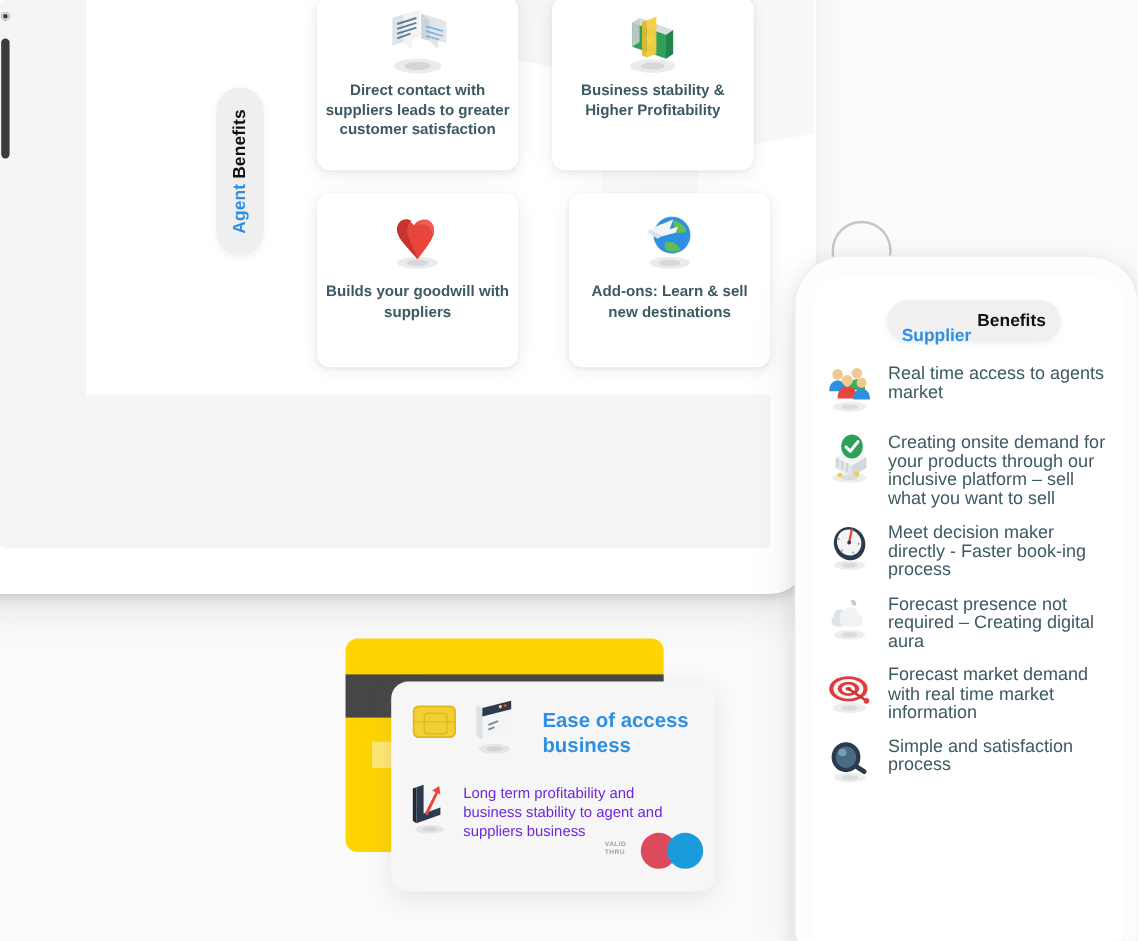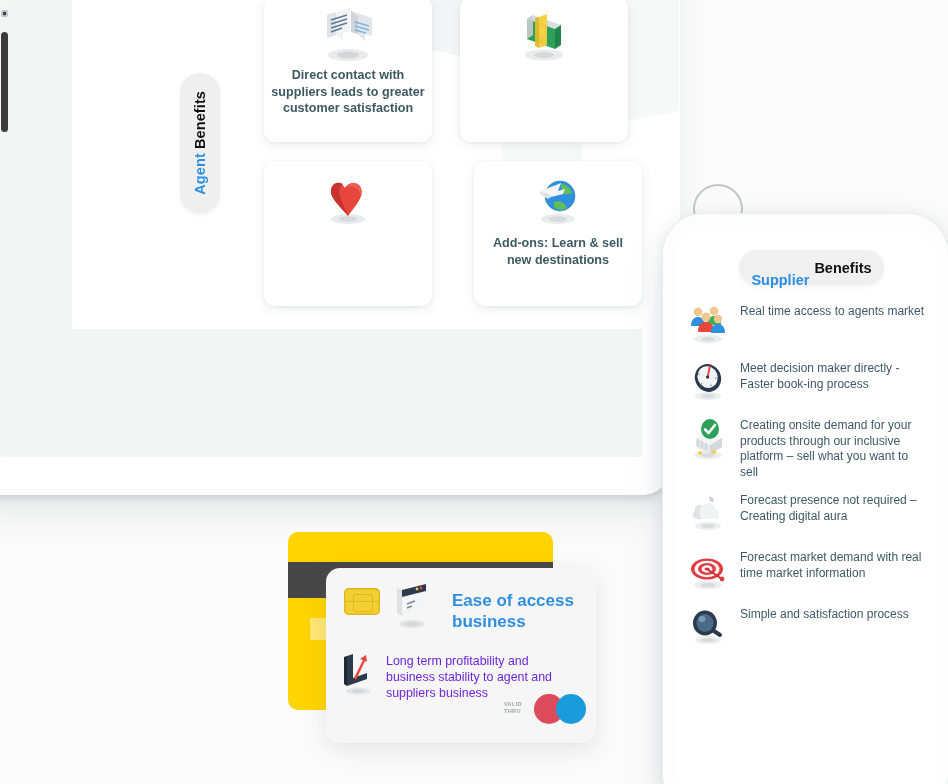--- a/index.html
+++ b/index.html
@@ -119,21 +119,21 @@
     display:flex;align-items:center;justify-content:center;
     box-shadow:0 2px 5px rgba(0,0,0,.05);
     font-size:14.5px;font-weight:bold;
   }
   .sup-pill .p1{color:#2f8fe0;margin-top:24px;}
   .sup-pill .p2{color:#111111;margin-left:5px;}
   .sup-list{position:absolute;left:8px;top:72px;width:250px;}
   .sup-row{display:flex;align-items:flex-start;margin-bottom:11px;}
   .sup-row .sic{width:56px;min-width:56px;height:46px;position:relative;}
   .sup-row .stx{
-    font-size:12px;line-height:15.5px;color:#3d5a63;padding-top:2px;padding-right:6px;
+    font-size:15px;line-height:15.5px;color:#3d5a63;padding-top:2px;padding-right:6px;
   }
 
   
   .ycard{
     position:absolute;left:288px;top:532px;width:265px;height:178px;
     background:#ffd400;border-radius:10px;
   }
   .ycard .stripe{
     position:absolute;left:0;top:30px;width:100%;height:36px;background:#464646;
   }
@@ -231,32 +231,34 @@
               <path d="M14 14 L20 10 L48 20 L42 24 Z" fill="#d9dde0"></path>
               <path d="M14 14 L14 34 L42 44 L42 24 Z" fill="#2ea05a"></path>
               <path d="M42 24 L48 20 L48 40 L42 44 Z" fill="#1f8548"></path>
               <path d="M14 14 L14 34 L20 30 L20 10 Z" fill="#c7cccf" opacity=".9"></path>
               <path d="M24 17 L33 20 L33 37 L24 34 Z" fill="#49b874" opacity=".85"></path>
               <ellipse cx="28.5" cy="27" rx="3" ry="4.4" fill="#eaf7ee" opacity=".9"></ellipse>
               <path d="M26 12 L34 9 L34 40 L26 43 Z" fill="#f5cf3e" opacity=".95"></path>
               <path d="M26 12 L26 43 L22 41 L22 13 Z" fill="#e0b92c" opacity=".95"></path>
             </svg>
           </div>
+          <div class="txt">Business stability &amp; Higher Profitability</div>
         </div>
 
         <div class="acard c2">
           <div class="ic">
             <svg class="iso" width="62" height="58" viewBox="0 0 62 58" aria-hidden="true">
               <ellipse cx="31" cy="50" rx="17" ry="5" fill="#b9bec2" opacity=".30"></ellipse>
               <ellipse cx="31" cy="50" rx="9" ry="2.8" fill="#aab0b5" opacity=".30"></ellipse>
               <path d="M31 47 C22 36 13 29 14 21 C15 13 24 12 28 19 C31 13 41 12 44 19 C47 28 39 36 31 47 Z" fill="#e8453c"></path>
               <path d="M31 47 C22 36 13 29 14 21 C15 14 21 12 26 15 C22 18 21 24 24 30 C26 35 29 41 31 47 Z" fill="#c5342d"></path>
               <path d="M30 18 C33 13 41 12 44 19 C45 22 45 25 44 28 C43 21 38 17 33 18 Z" fill="#f06158" opacity=".9"></path>
             </svg>
           </div>
+          <div class="txt">Builds your goodwill with suppliers</div>
         </div>
 
         <div class="acard c3">
           <div class="ic">
             <svg class="iso" width="62" height="58" viewBox="0 0 62 58" aria-hidden="true">
               <ellipse cx="31" cy="50" rx="17" ry="5" fill="#b9bec2" opacity=".30"></ellipse>
               <ellipse cx="31" cy="50" rx="9" ry="2.8" fill="#aab0b5" opacity=".30"></ellipse>
               <circle cx="33" cy="27" r="15" fill="#2f8fe0"></circle>
               <path d="M22 18 C27 16 31 20 29 24 C27 28 21 27 20 24 Z" fill="#5fbf55"></path>
               <path d="M33 15 C40 15 45 20 45 25 C41 24 38 27 36 24 C34 21 35 16 33 15 Z" fill="#5fbf55"></path>
@@ -310,58 +312,58 @@
                 <path d="M27 31 C27 24 31 22 34 22 C37 22 41 24 41 31 Z" fill="#2f8fe0"></path>
               </g>
           </svg>
         </div>
         <div class="stx">Real time access to agents market</div>
       </div>
 
 
       <div class="sup-row">
         <div class="sic">
+          <svg width="48" height="46" viewBox="0 0 48 46" aria-hidden="true">
+            <ellipse cx="24" cy="39" rx="14" ry="4.2" fill="#b9bec2" opacity=".28"></ellipse>
+            <ellipse cx="24" cy="39" rx="7" ry="2.2" fill="#aab0b5" opacity=".28"></ellipse>
+            <path d="M12 22 L24 16 L38 22 L26 29 Z" fill="#f2f4f5"></path>
+            <path d="M12 22 L12 31 L26 38 L26 29 Z" fill="#e2e6e9"></path>
+            <path d="M26 29 L38 22 L38 31 L26 38 Z" fill="#d3d8dc"></path>
+            <path d="M14 23 L14 30 M18 25 L18 32 M22 27 L22 34" stroke="#c2c8cd" stroke-width="1"></path>
+            <circle cx="16" cy="37" r="2" fill="#f5cf3e"></circle>
+            <circle cx="30" cy="36" r="2" fill="#f5cf3e"></circle>
+            <ellipse cx="26" cy="13" rx="9" ry="10" fill="#2ea05a"></ellipse>
+            <path d="M21 13.5 L24.6 17 L31 9" stroke="#ffffff" stroke-width="2.6" fill="none" stroke-linecap="round" stroke-linejoin="round"></path>
+          </svg>
+        </div>
+        <div class="stx">Creating onsite demand for your products through our inclusive platform – sell what you want to sell</div>
+      </div>
+
+      <div class="sup-row">
+        <div class="sic">
           <svg width="48" height="44" viewBox="0 0 48 44" aria-hidden="true">
             <ellipse cx="24" cy="37" rx="13" ry="4" fill="#b9bec2" opacity=".28"></ellipse>
             <ellipse cx="24" cy="37" rx="7" ry="2.1" fill="#aab0b5" opacity=".28"></ellipse>
             <g transform="rotate(-22 24 19)">
               <ellipse cx="24" cy="19" rx="13" ry="14" fill="#2b3b4d"></ellipse>
               <ellipse cx="24" cy="18" rx="10" ry="11" fill="#f2f4f5"></ellipse>
               <path d="M24 18 L30 9" stroke="#e8453c" stroke-width="1.9" stroke-linecap="round"></path>
               <circle cx="24" cy="18" r="1.6" fill="#2b3b4d"></circle>
               <circle cx="17" cy="12" r=".9" fill="#97a3ad"></circle>
               <circle cx="16" cy="22" r=".9" fill="#97a3ad"></circle>
               <circle cx="24" cy="27" r=".9" fill="#97a3ad"></circle>
               <circle cx="31" cy="22" r=".9" fill="#97a3ad"></circle>
             </g>
           </svg>
         </div>
         <div class="stx">Meet decision maker directly - Faster book-ing process</div>
       </div>
 
       <div class="sup-row">
         <div class="sic">
-          <svg width="48" height="46" viewBox="0 0 48 46" aria-hidden="true">
-            <ellipse cx="24" cy="39" rx="14" ry="4.2" fill="#b9bec2" opacity=".28"></ellipse>
-            <ellipse cx="24" cy="39" rx="7" ry="2.2" fill="#aab0b5" opacity=".28"></ellipse>
-            <path d="M12 22 L24 16 L38 22 L26 29 Z" fill="#f2f4f5"></path>
-            <path d="M12 22 L12 31 L26 38 L26 29 Z" fill="#e2e6e9"></path>
-            <path d="M26 29 L38 22 L38 31 L26 38 Z" fill="#d3d8dc"></path>
-            <path d="M14 23 L14 30 M18 25 L18 32 M22 27 L22 34" stroke="#c2c8cd" stroke-width="1"></path>
-            <circle cx="16" cy="37" r="2" fill="#f5cf3e"></circle>
-            <circle cx="30" cy="36" r="2" fill="#f5cf3e"></circle>
-            <ellipse cx="26" cy="13" rx="9" ry="10" fill="#2ea05a"></ellipse>
-            <path d="M21 13.5 L24.6 17 L31 9" stroke="#ffffff" stroke-width="2.6" fill="none" stroke-linecap="round" stroke-linejoin="round"></path>
-          </svg>
-        </div>
-        <div class="stx">Creating onsite demand for your products through our inclusive platform – sell what you want to sell</div>
-      </div>
-
-      <div class="sup-row">
-        <div class="sic">
           <svg width="48" height="42" viewBox="0 0 48 42" aria-hidden="true">
             <ellipse cx="24" cy="35" rx="13" ry="4" fill="#b9bec2" opacity=".28"></ellipse>
             <ellipse cx="24" cy="35" rx="7" ry="2.1" fill="#aab0b5" opacity=".28"></ellipse>
             <path d="M25 6 C28 5 31 8 29 11 L26 10 Z" fill="#c9ced2"></path>
             <path d="M14 28 C9 28 7 23 11 20 C10 15 16 12 20 15 C23 10 31 12 31 18 C36 18 37 26 32 28 Z" fill="#f0f2f3"></path>
             <path d="M14 28 C9 28 7 23 11 20 C10 16 14 13 18 14 C15 18 15 24 18 28 Z" fill="#dfe3e6"></path>
           </svg>
         </div>
         <div class="stx">Forecast presence not required – Creating digital aura</div>
       </div>

